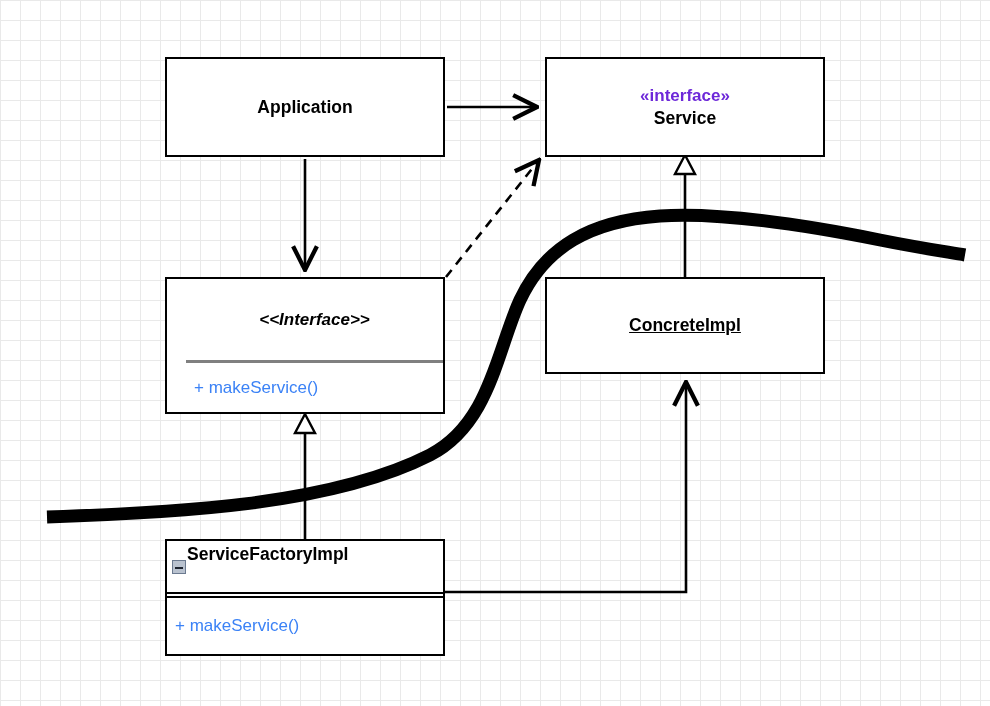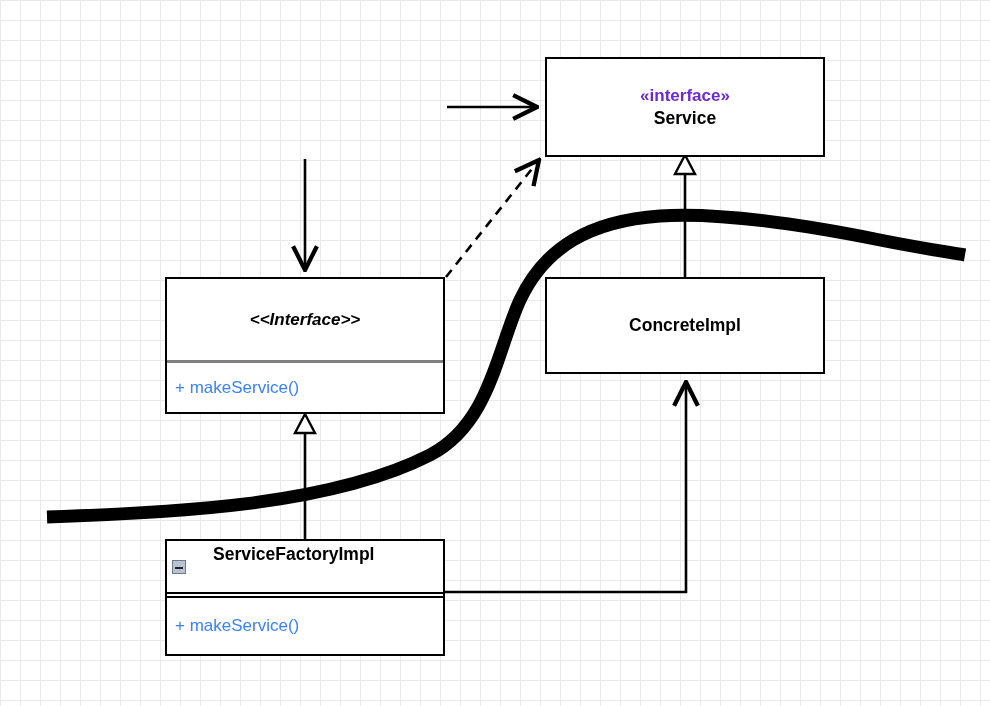--- a/index.html
+++ b/index.html
@@ -156,44 +156,49 @@
       <polygon points="305,414 295,433 315,433" fill="#ffffff" stroke="#000" stroke-width="2.4"></polygon>
     </g>
 
     <g>
       <path d="M 445 592 L 686 592 L 686 382" fill="none" stroke="#000" stroke-width="2.6" marker-end="url(#open-arrow)"></path>
     </g>
   </svg>
 
   <div class="layer" id="class-layer">
 
+    <div class="uml-box" style="left:165px; top:57px; width:280px; height:100px;">
+      <div class="box-header">
+        <div class="class-name">Application</div>
+      </div>
+    </div>
 
     <div class="uml-box" style="left:545px; top:57px; width:280px; height:100px;">
       <div class="box-header">
         <div class="stereotype-guillemet">«interface»</div>
         <div class="class-name">Service</div>
       </div>
     </div>
 
-    <div class="uml-box" style="left:165px; top:277px; width:280px; height:137px;">
+    <div class="uml-box" style="left:165px; top:277px; width:280px; height:137px;padding-left:19px;">
       <div class="box-header" style="height:77px; flex:0 0 77px;">
         <div class="stereotype-italic">&lt;&lt;Interface&gt;&gt;</div>
       </div>
       <div class="divider-gray"></div>
       <div class="box-compartment" style="flex:1 1 auto;">+ makeService()</div>
     </div>
 
-    <div class="uml-box" style="left:545px; top:277px; width:280px; height:97px;">
+    <div class="uml-box" style="left:545px; top:277px; width:280px; height:97px;text-decoration:underline;">
       <div class="box-header">
         <div class="class-name">ConcreteImpl</div>
       </div>
     </div>
 
     <div class="uml-box" style="left:165px; top:539px; width:280px; height:117px;">
-      <div class="box-header left-align" style="height:47px; flex:0 0 47px;gap:26px;">
+      <div class="box-header left-align" style="height:47px; flex:0 0 47px;">
         <span class="collapse-icon"></span>
         <span class="class-name">ServiceFactoryImpl</span>
       </div>
       <div class="divider-double"></div>
       <div class="box-compartment" style="flex:1 1 auto;">+ makeService()</div>
     </div>
   </div>
 
   <svg class="layer" id="overlay-layer" viewBox="0 0 990 706">
     <path d="M 47 517

